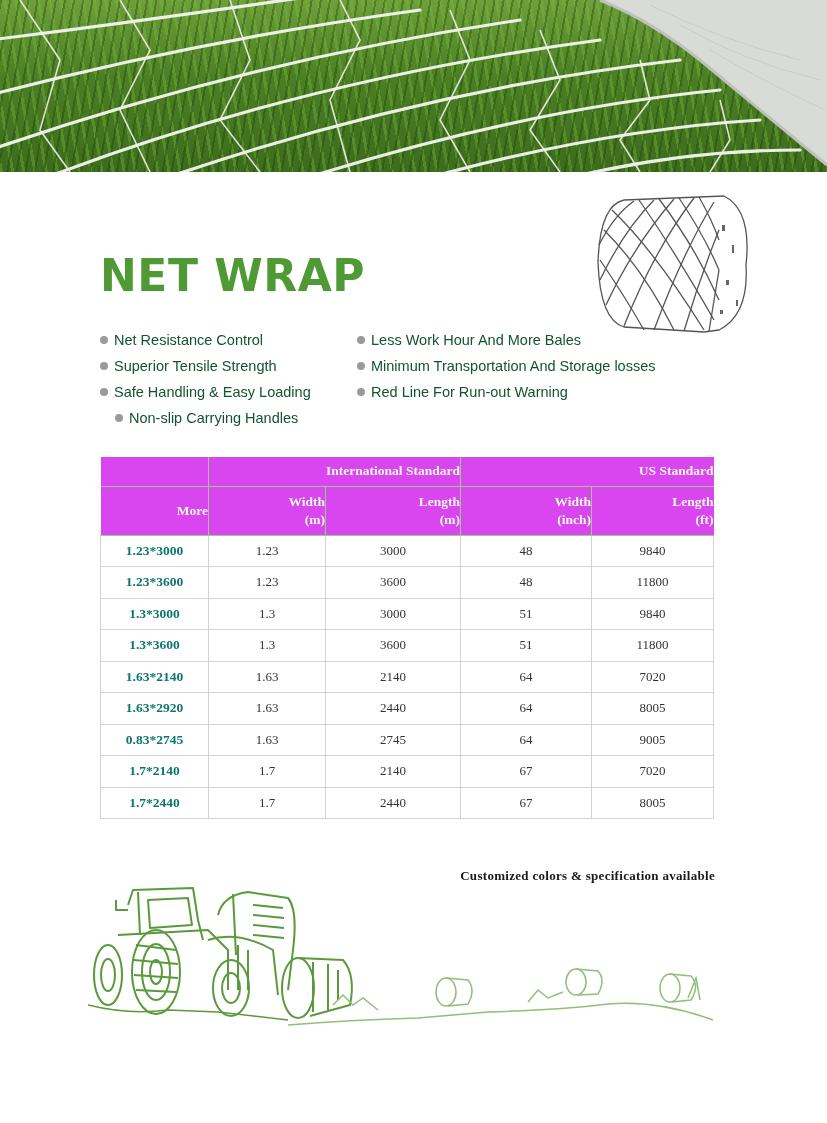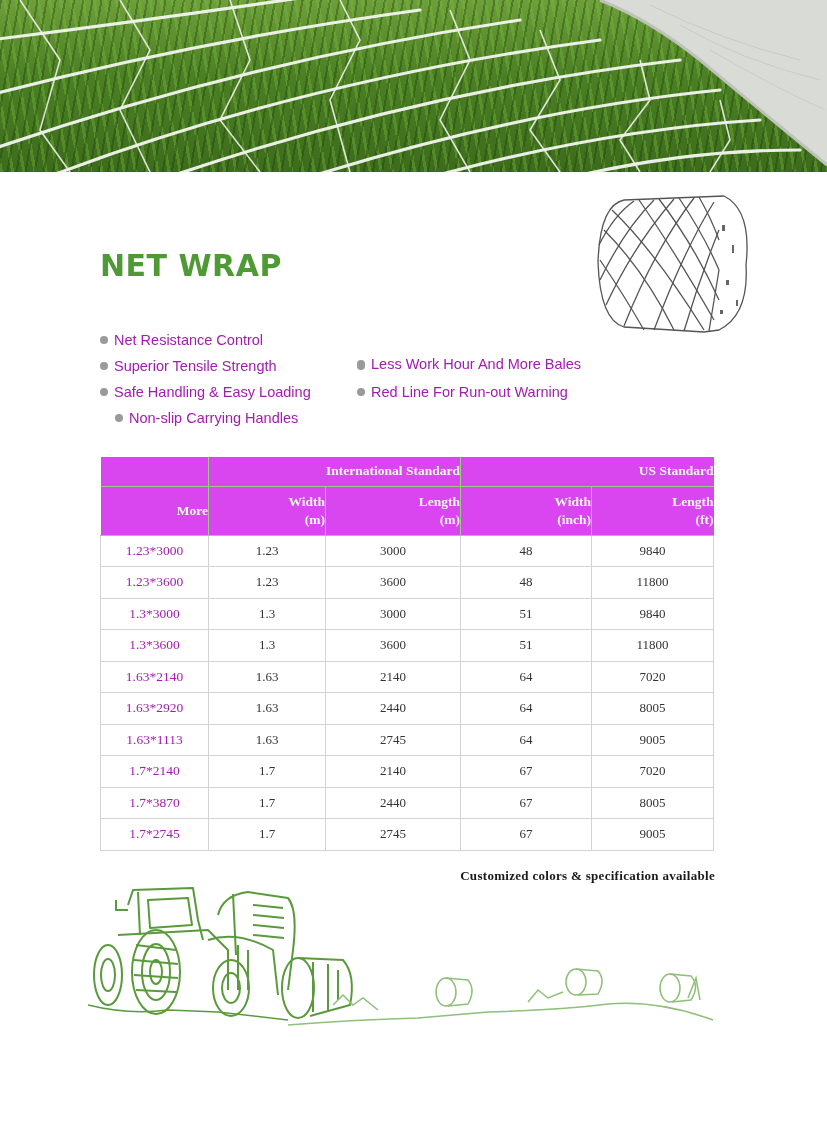--- a/index.html
+++ b/index.html
@@ -12,32 +12,32 @@
       overflow: hidden;
       background:
         repeating-linear-gradient(100deg, rgba(20,60,10,0.35) 0 2px, transparent 2px 9px),
         repeating-linear-gradient(80deg, rgba(120,190,60,0.35) 0 3px, transparent 3px 11px),
         linear-gradient(180deg, #6e9f3a 0%, #4c7f24 45%, #3d6b1c 100%);
     }
     .banner svg { position: absolute; left: 0; top: 0; }
 
     
     .title {
-      position: absolute; left: 100px; top: 240px;
+      position: absolute; left: 100px; top: 250px;
       font-family: "DejaVu Sans", sans-serif; font-weight: bold;
-      font-size: 30px; letter-spacing: 0.5px; color: #4f9a35;
+      font-size: 44px; letter-spacing: 0.5px; color: #4f9a35;
       line-height: 52px;
     }
 
     .bale-illustration { position: absolute; left: 594px; top: 190px; }
 
     
     .features { position: absolute; left: 100px; top: 330px; width: 620px; height: 100px; }
     .feature {
-      position: absolute; font-size: 14.5px; color: #a21caf; line-height: 20px;
+      position: absolute; font-size: 14.5px; color: #14532d; line-height: 20px;
       white-space: nowrap;
     }
     .feature .dot {
       display: inline-block; width: 8px; height: 8px; border-radius: 50%;
       background: #9a9a9a; margin-right: 6px; vertical-align: 1px;
     }
 
     
     .spec-table {
       position: absolute; left: 100px; top: 457px; width: 613px;
@@ -47,21 +47,21 @@
     .spec-table th {
       background: #d946ef; color: #f2f7ec; font-weight: bold; font-size: 13.5px;
       border: 1px solid #9cc98a; line-height: 18px; text-align: right;
     }
     .spec-table thead tr.group th { height: 29px; border-top: none; }
     .spec-table thead tr.sub th { height: 49px; }
     .spec-table td {
       border: 1px solid #d3d3d3; text-align: center; font-size: 13px;
       color: #333333; height: 31.5px;
     }
-    .spec-table td.model { font-weight: normal; font-size: 13.5px; color: #a21caf; }
+    .spec-table td.model { font-weight: bold; font-size: 13.5px; color: #0f766e; }
 
     .note {
       position: absolute; right: 112px; top: 868px;
       font-family: "Liberation Serif", serif; font-weight: bold; font-size: 13px;
       color: #1a1a1a; letter-spacing: 0.3px;
     }
 
     .farm-illustration { position: absolute; left: 88px; top: 880px; }
   </style>
 </head>
@@ -136,25 +136,25 @@
   </div>
   <div class="feature" style="left:0; top:26px;">
     <span class="dot"></span><span>Superior Tensile Strength</span>
   </div>
   <div class="feature" style="left:0; top:52px;">
     <span class="dot"></span><span>Safe Handling &amp; Easy Loading</span>
   </div>
   <div class="feature" style="left:15px; top:78px;">
     <span class="dot"></span><span>Non-slip Carrying Handles</span>
   </div>
-  <div class="feature" style="left:257px; top:0;margin-top:24px;">
+  <div class="feature" style="left:257px; top:0;">
     <span class="dot"></span><span>Less Work Hour And More Bales</span>
   </div>
   <div class="feature" style="left:257px; top:26px;">
-    <span class="dot"></span>
+    <span class="dot"></span><span>Minimum Transportation And Storage losses</span>
   </div>
   <div class="feature" style="left:257px; top:52px;">
     <span class="dot"></span><span>Red Line For Run-out Warning</span>
   </div>
 </div>
 
 <table class="spec-table">
   <colgroup>
     <col style="width:108px">
       <col style="width:117px">
@@ -213,46 +213,39 @@
       <td>7020</td>
     </tr>
     <tr>
       <td class="model">1.63*2920</td>
       <td>1.63</td>
       <td>2440</td>
       <td>64</td>
       <td>8005</td>
     </tr>
     <tr>
-      <td class="model">1.63*1113</td>
+      <td class="model">0.83*2745</td>
       <td>1.63</td>
       <td>2745</td>
       <td>64</td>
       <td>9005</td>
     </tr>
     <tr>
       <td class="model">1.7*2140</td>
       <td>1.7</td>
       <td>2140</td>
       <td>67</td>
       <td>7020</td>
     </tr>
     <tr>
-      <td class="model">1.7*3870</td>
+      <td class="model">1.7*2440</td>
       <td>1.7</td>
       <td>2440</td>
       <td>67</td>
       <td>8005</td>
-    </tr>
-    <tr>
-      <td class="model">1.7*2745</td>
-      <td>1.7</td>
-      <td>2745</td>
-      <td>67</td>
-      <td>9005</td>
     </tr>
   </tbody>
 </table>
 
 <div class="note">Customized colors &amp; specification available</div>
 
 <svg class="farm-illustration" width="630" height="150" viewBox="0 0 630 150">
   <g stroke="#5a9a3c" stroke-width="2" fill="none" stroke-linejoin="round">
 
     <path d="M40 25 L 45 10 L 105 8 L 110 40 L 115 60"></path>

